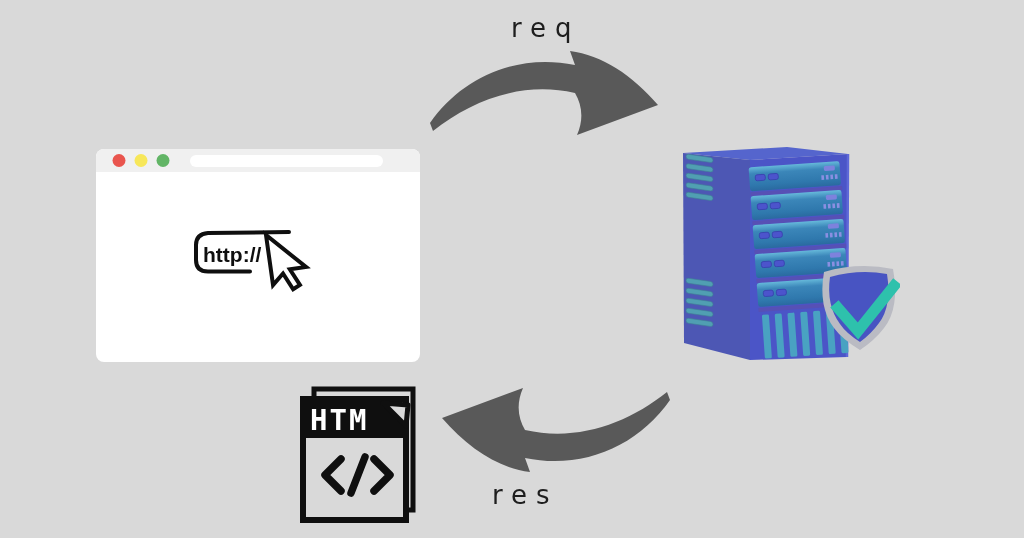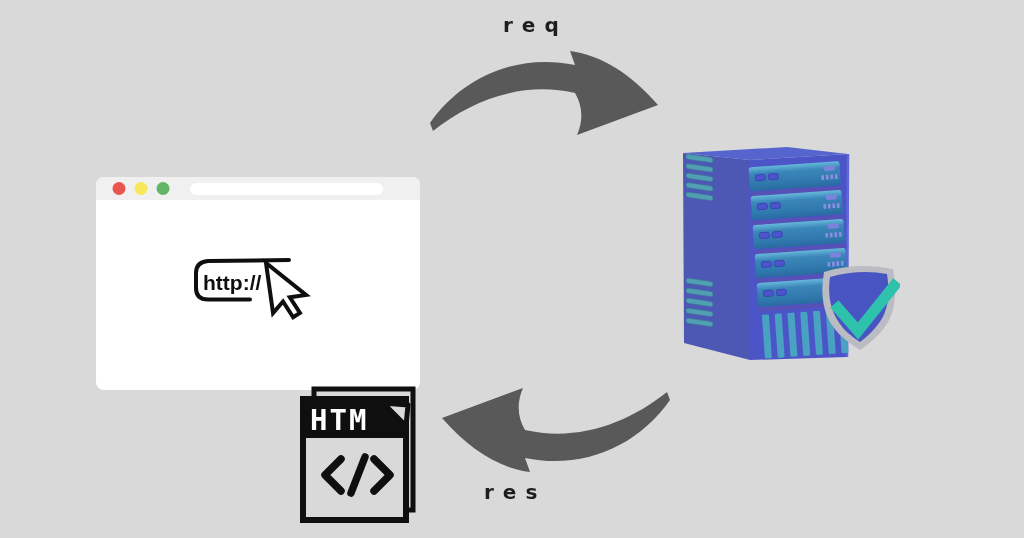--- a/index.html
+++ b/index.html
@@ -1,21 +1,21 @@
 <!DOCTYPE html>
 <html><head>
 <meta charset="utf-8">
 <style>
   html,body{margin:0;padding:0;}
   #stage{position:relative;width:1024px;height:538px;background:#d9d9d9;overflow:hidden;
          font-family:"DejaVu Sans",sans-serif;}
   .abs{position:absolute;}
-  .flow-label{font-size:20px;letter-spacing:9px;color:#1e1e1e;font-weight:700;}
+  .flow-label{font-size:26px;letter-spacing:9px;color:#1e1e1e;font-weight:400;margin-left:8px;}
   
-  #browser{left:96px;top:149px;width:324px;height:213px;background:#ffffff;border-radius:8px;margin-top:28px;}
+  #browser{left:96px;top:149px;width:324px;height:213px;background:#ffffff;border-radius:8px;}
   #browser-topbar{position:absolute;left:0;top:0;width:324px;height:23px;background:#f0f0f0;
                   border-radius:8px 8px 0 0;}
   #url-pill{position:absolute;left:94px;top:5.5px;width:193px;height:12px;background:#ffffff;border-radius:6px;}
   #http-badge{position:absolute;left:92px;top:76px;}
   svg text{user-select:none;}
 </style>
 </head>
 <body>
 
 <div id="stage">

